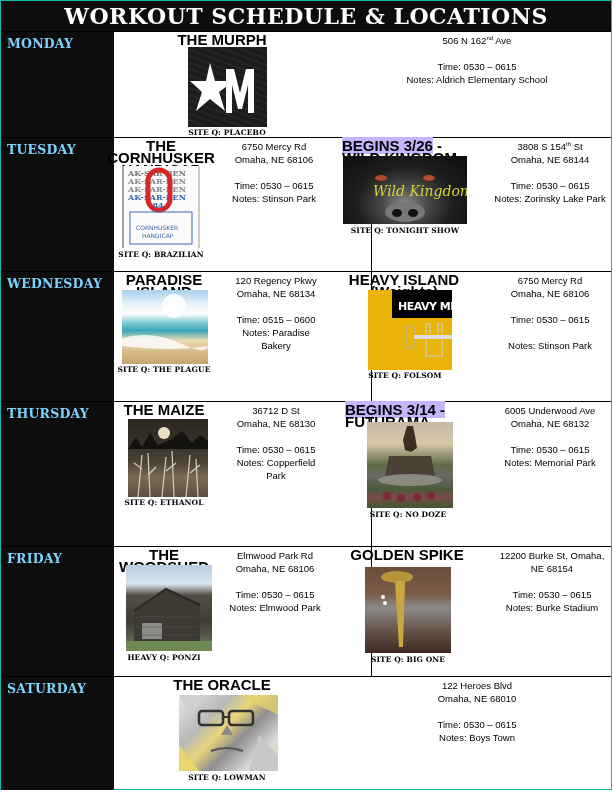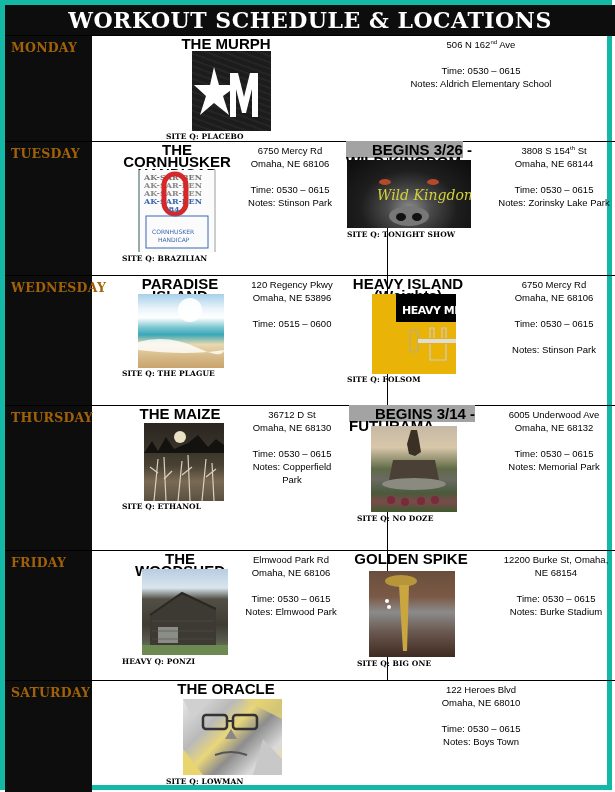--- a/index.html
+++ b/index.html
@@ -1,52 +1,52 @@
 <!DOCTYPE html>
 <html><head>
 <meta charset="utf-8">
 <style>
   * { box-sizing: border-box; margin: 0; padding: 0; }
   html, body { width: 615px; height: 792px; background: #ffffff; overflow: hidden; }
   body { position: relative; font-family: "Liberation Sans", sans-serif; color: #000; }
 
-  .page { position: absolute; left: 0; top: 0; width: 612px; height: 790px; border: 5px solid #14b8a6; background: #fff; }
+  .page { position: absolute; left: 0; top: 0; width: 612px; height: 790px; border: 1px solid #14b8a6; background: #fff; }
 
   .title-bar {
     position: absolute; left: 0; top: 0; width: 610px; height: 30px;
     background: #0d0d0d; color: #fff; text-align: center;
     font-family: "DejaVu Serif", serif; font-weight: bold; font-size: 22px;
     line-height: 30px; letter-spacing: 0.5px; text-transform: uppercase;
   }
 
   .row { position: absolute; left: 0; width: 610px; border-top: 1px solid #000; }
   .day-cell {
-    position: absolute; left: 0; top: 0; bottom: 0; width: 87px;
-    background: #0d0d0d; color: #a16207;
+    position: absolute; left: 0; top: 0; bottom: 0; width: 113px;
+    background: #0d0d0d; color: #7dd3fc;
     font-family: "DejaVu Serif", serif; font-weight: bold; font-size: 12.5px;
     padding: 4px 0 0 6px; text-transform: uppercase; letter-spacing: 0.2px;
   }
   .content { position: absolute; left: 101px; top: 0; right: 0; bottom: 0; }
   .half { position: absolute; top: 0; bottom: 0; }
-  .half.left { left: 12px; width: 270px; border-right: 1px solid #000; }
+  .half.left { left: 0; width: 270px; border-right: 1px solid #000; }
   .half.right { left: 231px; right: 0; }
   .full { position: absolute; left: 0; right: 0; top: 0; bottom: 0; }
 
   .name {
     position: absolute; font-family: "Liberation Sans", sans-serif; font-weight: bold;
     font-size: 15px; text-align: center; line-height: 12px;
   }
-  .hl { background: #a3a3a3; padding-left: 26px; }
+  .hl { background: #c4b5fd; }
 
   .img {
     position: absolute; overflow: hidden;
   }
   .siteq {
     position: absolute; font-family: "DejaVu Serif", serif; font-weight: bold;
-    font-size: 7.5px; text-align: left; white-space: nowrap; letter-spacing: 0.1px;
+    font-size: 7.5px; text-align: center; white-space: nowrap; letter-spacing: 0.1px;
   }
   .info {
     position: absolute; text-align: center; font-family: "Liberation Sans", sans-serif;
     font-size: 9.5px; line-height: 13px;
   }
   .info .gap { height: 13px; }
   sup { font-size: 6px; vertical-align: super; line-height: 0; }
 
   
   .murph { background: #1c1c1c; background-image: repeating-linear-gradient(20deg, rgba(255,255,255,0.04) 0 2px, transparent 2px 6px); }
@@ -152,23 +152,27 @@
         <div class="name" style="left:4px;width:116px;top:2px;">PARADISE ISLAND</div>
         <div class="img beach" style="left:20px;top:18px;width:86px;height:74px;">
           <svg width="86" height="74" viewBox="0 0 86 74">
             <circle cx="52" cy="16" r="12" fill="#ffffff" opacity="0.9"></circle>
             <path d="M0 48 Q30 40 60 54 T86 50 L86 56 Q50 62 0 56 Z" fill="#ffffff" opacity="0.8"></path>
           </svg>
         </div>
         <div class="siteq" style="left:4px;width:116px;top:93px;">SITE Q: THE PLAGUE</div>
         <div class="info" style="left:120px;width:108px;top:2px;">
           <div>120 Regency Pkwy</div>
-          <div>Omaha, NE 53896</div>
+          <div>Omaha, NE 68134</div>
           <div class="gap"></div>
           <div>Time: 0515 – 0600</div>
+          <div>
+            <div>Notes: Paradise</div>
+            <div>Bakery</div>
+          </div>
         </div>
       </div>
       <div class="half right">
         <div class="name" style="left:6px;width:130px;top:2px;">HEAVY ISLAND (Weights)</div>
         <div class="img metal" style="left:35px;top:18px;width:84px;height:80px;">
           <svg width="84" height="80" viewBox="0 0 84 80">
             <rect x="0" y="0" width="84" height="28" fill="#000"></rect>
             <text x="6" y="20" font-family="DejaVu Sans, sans-serif" font-weight="bold" font-size="11" fill="#fff" letter-spacing="-0.5">HEAVY METAL</text>
             <rect x="14" y="36" width="8" height="22" rx="2" fill="none" stroke="#aaa"></rect>
             <rect x="62" y="36" width="8" height="22" rx="2" fill="none" stroke="#aaa"></rect>

